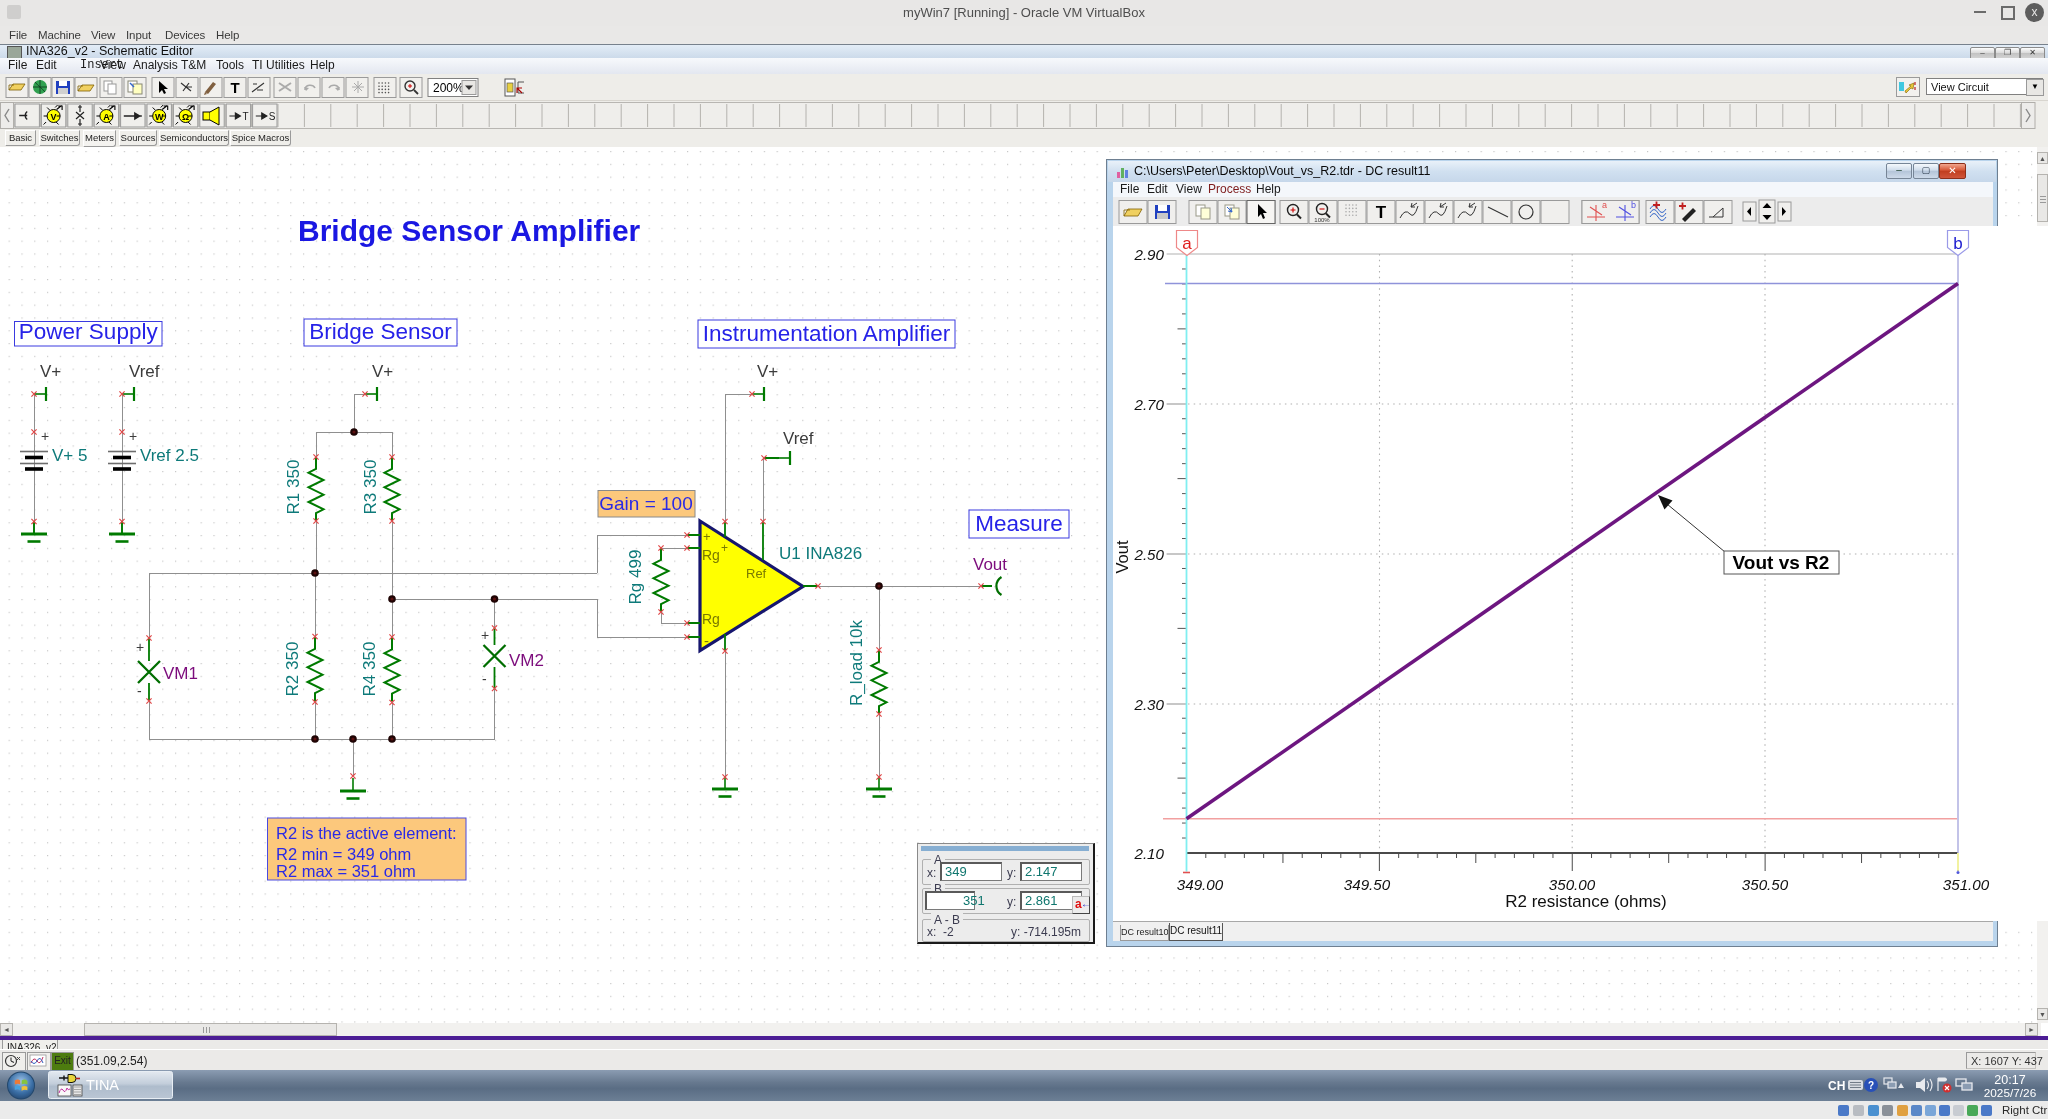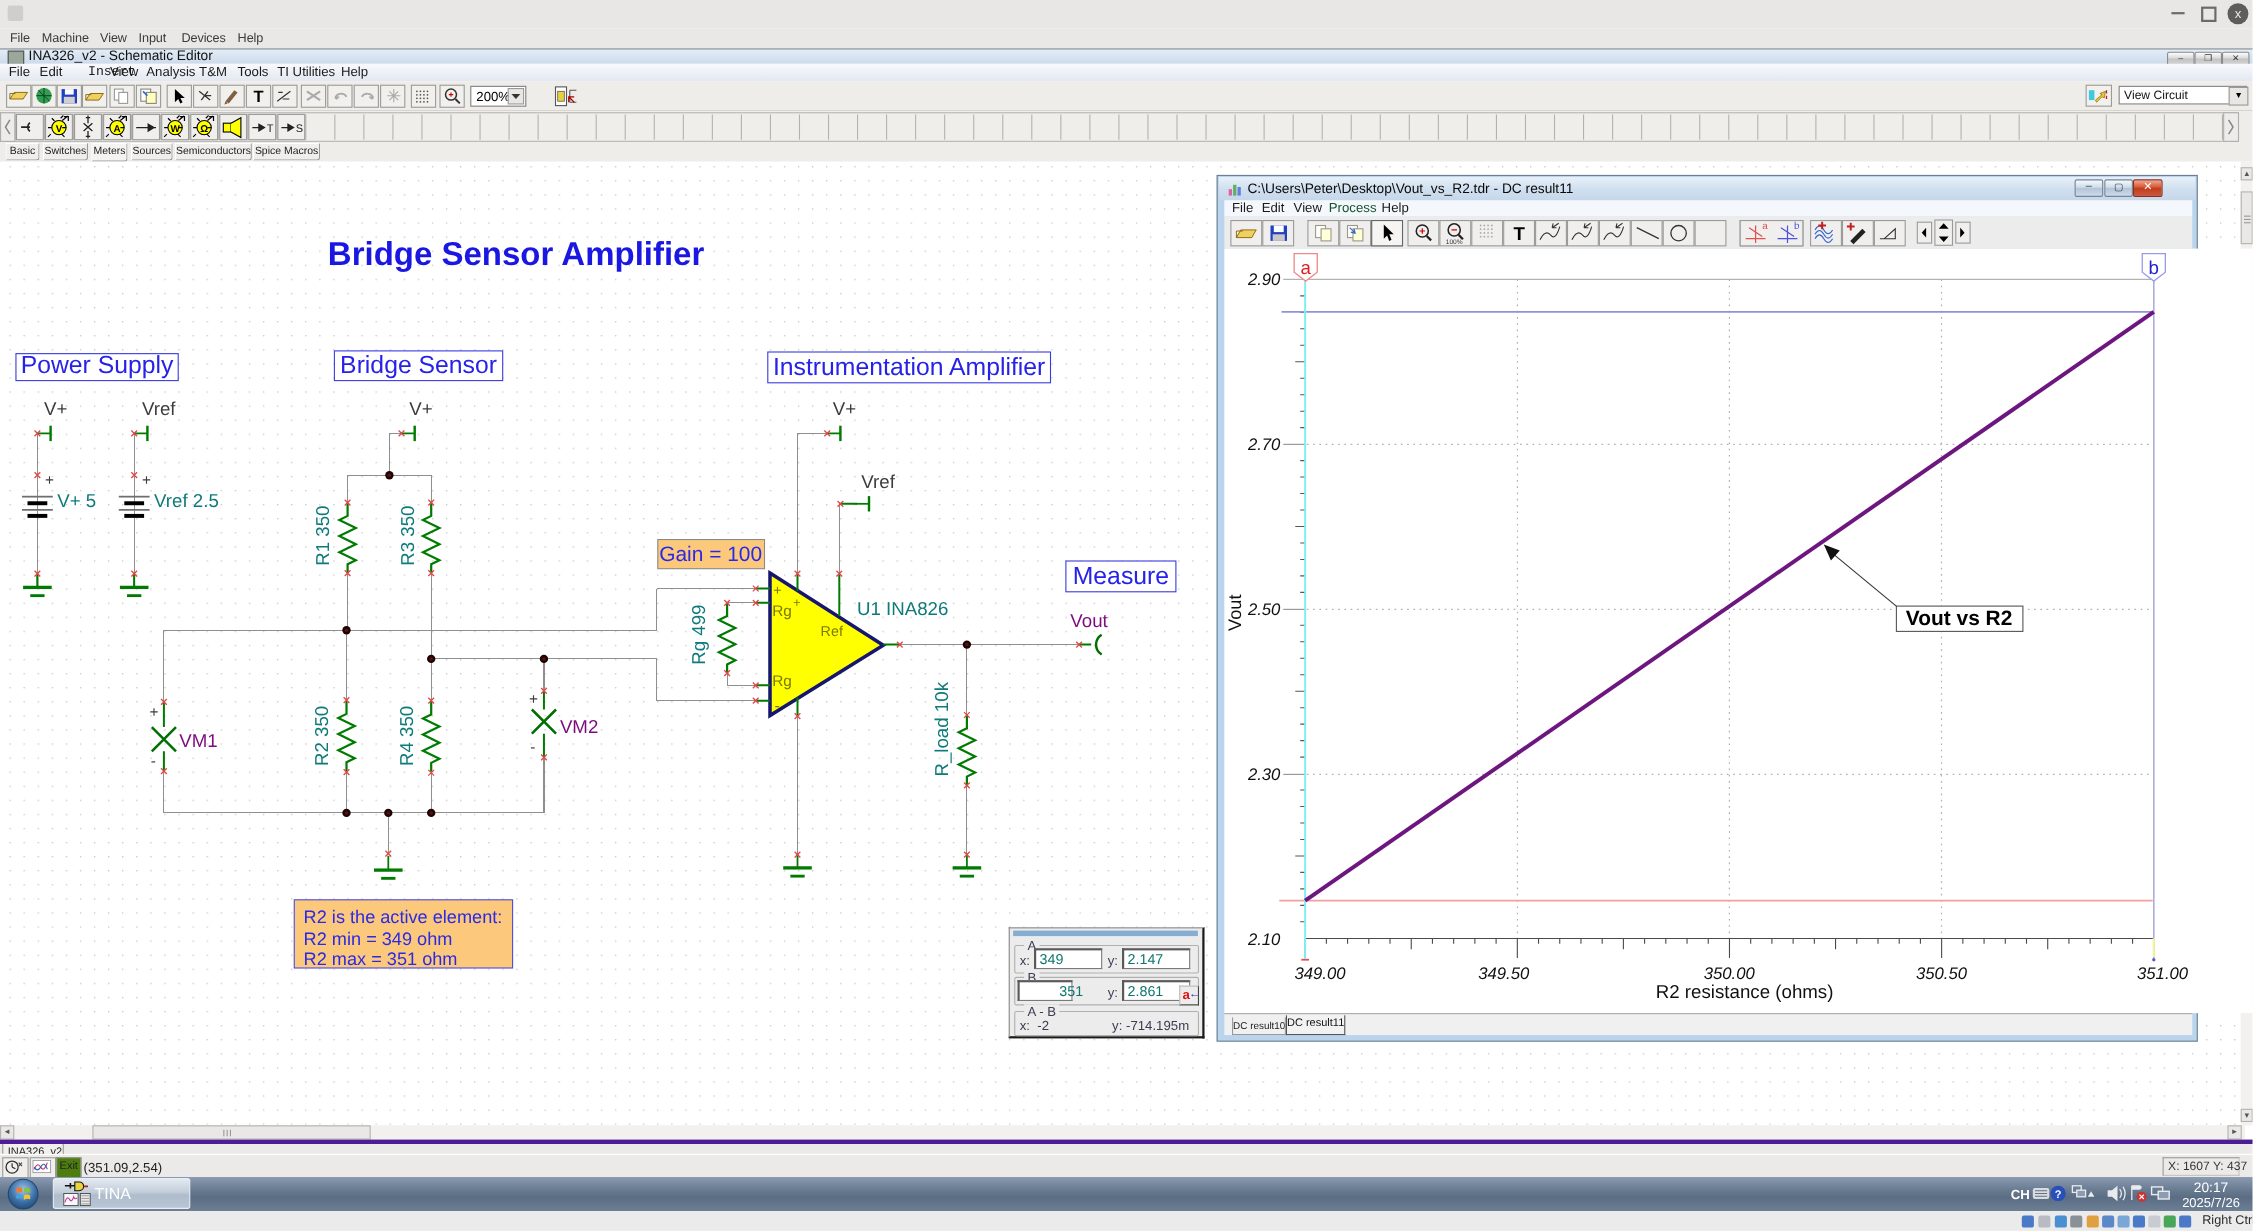--- a/index.html
+++ b/index.html
@@ -45,20 +45,21 @@
 #abp{left:917px;top:843px;width:178px;height:101px;background:#ececec;border:1px solid #8a8a8a;border-right:2px solid #1a1a1a;border-bottom:2px solid #1a1a1a;box-sizing:border-box;font-size:12px;color:#3c3c50;}
 .grp{position:absolute;left:4px;width:166px;border:1px solid #b0b0b0;border-radius:2px;}
 .glab{position:absolute;top:-7px;left:8px;background:#ececec;padding:0 3px;font-size:12px;}
 .inp{position:absolute;background:#fff;border:1px solid #7a7a7a;border-top:2px solid #5a5a5a;border-left:2px solid #5a5a5a;box-sizing:border-box;font-size:13px;color:#0f766e;padding-left:3px;}
 svg text{font-family:"Liberation Sans",sans-serif;}
 </style></head>
 <body>
 <div id="scr">
 
   <div class="abs" id="vbt">
+    <div class="ttl">myWin7 [Running] - Oracle VM VirtualBox</div>
     <div style="position:absolute;left:7px;top:5px;width:14px;height:14px;background:#cfcecd;border-radius:2px;"></div>
     <div style="position:absolute;right:62px;top:11px;width:12px;height:2px;background:#6b6b6b;"></div>
     <div style="position:absolute;right:33px;top:6px;width:10px;height:10px;border:2px solid #6b6b6b;"></div>
     <div style="position:absolute;right:4px;top:3px;width:19px;height:19px;background:#5d5d5d;border-radius:50%;color:#e8e7e6;font-size:12px;text-align:center;line-height:19px;">x</div>
   </div>
 
   <div class="abs" id="vbm">
     <span style="left:9px;">File</span>
       <span style="left:38px;">Machine</span>
       <span style="left:91px;">View</span>
@@ -573,21 +574,21 @@
           </svg></div>
       <div style="position:absolute;left:26px;top:3px;">C:\Users\Peter\Desktop\Vout_vs_R2.tdr - DC result11</div>
       <div style="position:absolute;right:84px;top:2px;width:24px;height:14px;background:linear-gradient(#f5f9fc,#cfdceb 45%,#b3c4d8 50%,#cddae9);border:1px solid #768596;border-radius:2px;text-align:center;line-height:12px;font-size:10px;color:#243;">–</div>
       <div style="position:absolute;right:57px;top:2px;width:24px;height:14px;background:linear-gradient(#f5f9fc,#cfdceb 45%,#b3c4d8 50%,#cddae9);border:1px solid #768596;border-radius:2px;text-align:center;line-height:13px;font-size:9px;color:#234;">▢</div>
       <div style="position:absolute;right:30px;top:2px;width:25px;height:14px;background:linear-gradient(#f2a78f,#d55636 45%,#c03d1e 50%,#d0553a);border:1px solid #8c2f1a;border-radius:2px;text-align:center;line-height:13px;font-size:10px;color:#fff;">✕</div>
     </div>
     <div id="dcm">
       <span style="left:7px;">File</span>
         <span style="left:34px;">Edit</span>
         <span style="left:63px;">View</span>
-        <span style="left:95px;color:#14532d;">Process</span>
+        <span style="left:95px;color:#7f1d1d;">Process</span>
         <span style="left:143px;">Help</span>
     </div>
     <div id="dctb">
         <svg width="880" height="29" style="position:absolute;left:-6px;top:0;">
           <rect x="12" y="3.5" width="28" height="23" fill="#f0efed" stroke="#9a9a9a" stroke-width="1"></rect>
           <rect x="41" y="3.5" width="28" height="23" fill="#f0efed" stroke="#9a9a9a" stroke-width="1"></rect>
           <rect x="82" y="3.5" width="28" height="23" fill="#f0efed" stroke="#9a9a9a" stroke-width="1"></rect>
           <rect x="111" y="3.5" width="28" height="23" fill="#f0efed" stroke="#9a9a9a" stroke-width="1"></rect>
           <rect x="140" y="3.5" width="28" height="23" fill="#f0efed" stroke="#9a9a9a" stroke-width="1"></rect>
           <rect x="173" y="3.5" width="28" height="23" fill="#f0efed" stroke="#9a9a9a" stroke-width="1"></rect>

